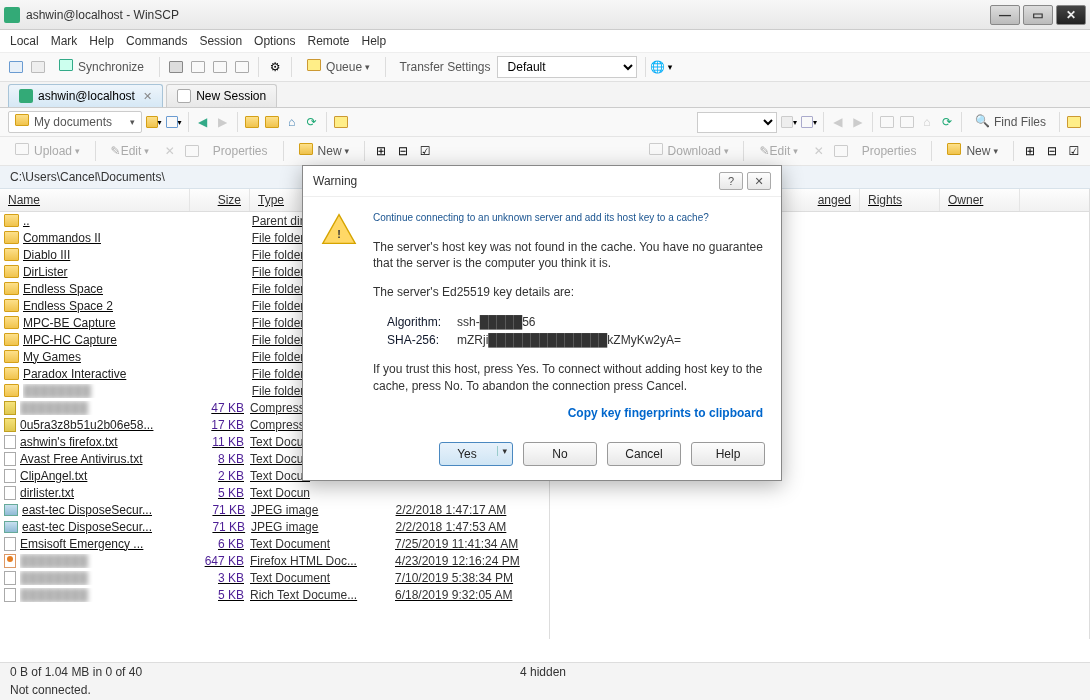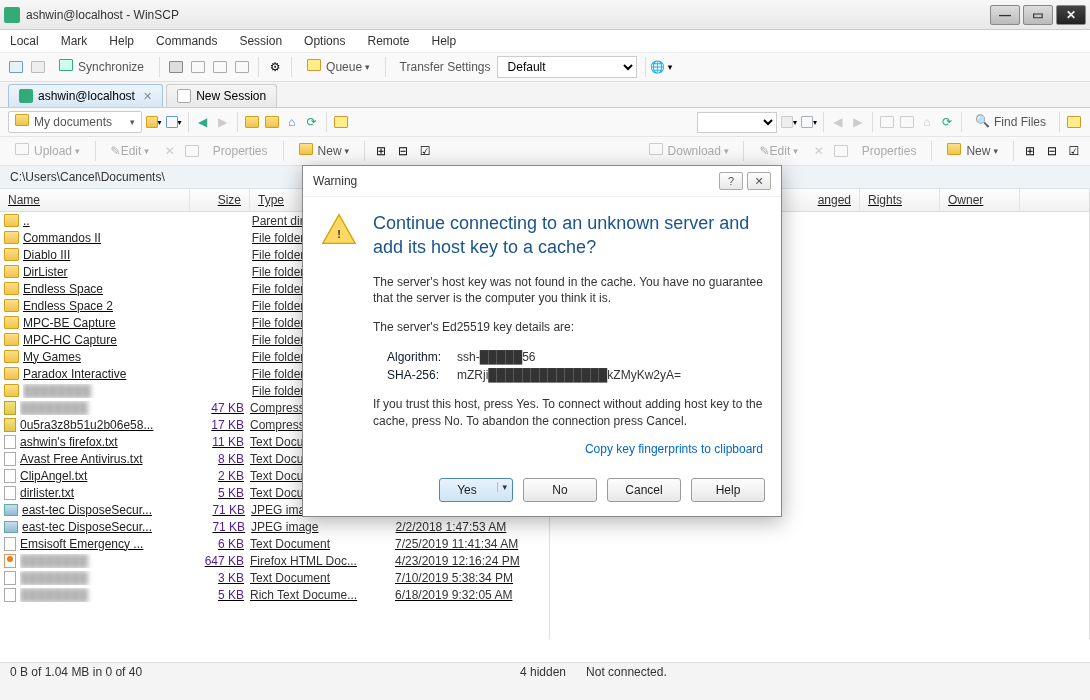--- a/index.html
+++ b/index.html
@@ -7,21 +7,21 @@
 
 
 .titlebar { height: 30px; background: linear-gradient(#f7f7f7,#e8e8e8); display:flex; align-items:center; padding:0 4px; border-bottom:1px solid #ccc; }
 .titlebar .app-icon { width:16px; height:16px; background:#3a7; border-radius:2px; margin-right:6px; }
 .titlebar .title { flex:1; color:#333; }
 .win-btns { display:flex; }
 .win-btn { width:30px; height:20px; background:linear-gradient(#ddd,#bbb); border:1px solid #888; border-radius:2px; margin-left:3px; display:flex; align-items:center; justify-content:center; color:#333; font-weight:bold; cursor:pointer; }
 .win-btn.close { background:linear-gradient(#444,#222); color:#eee; }
 
 
-.menubar { display:flex; padding:4px 10px; background:#fff; border-bottom:1px solid #eee;gap:10px; }
+.menubar { display:flex; padding:4px 10px; background:#fff; border-bottom:1px solid #eee; }
 .menubar span { margin-right:12px; color:#333; cursor:pointer; }
 
 
 .toolbar { display:flex; align-items:center; padding:3px 8px; background:#f9f9f9; border-bottom:1px solid #e0e0e0; gap:6px; }
 .tool-btn { display:flex; align-items:center; padding:2px 6px; border:1px solid transparent; border-radius:2px; cursor:pointer; color:#555; white-space:nowrap; }
 .tool-btn .ic { width:16px; height:16px; margin-right:3px; }
 .tool-btn .drop { margin-left:3px; font-size:9px; }
 .sep { width:1px; height:20px; background:#ddd; margin:0 2px; }
 .tool-ic { width:16px; height:16px; cursor:pointer; display:flex; align-items:center; justify-content:center; }
 .ic-box { width:14px; height:12px; border:1px solid; border-radius:1px; }
@@ -57,41 +57,41 @@
 .file-zip{ background:linear-gradient(#f5e27a,#e0c850); border:1px solid #c0a020; width:12px;height:14px;}
 .file-html{ background:#fff; border:1px solid #d96; width:12px; height:14px; position:relative;}
 .file-html::before{content:""; position:absolute; width:6px;height:6px;background:#e67e22;border-radius:50%;top:1px;left:2px;}
 .f-name{ width:170px; white-space:nowrap; overflow:hidden; text-overflow:ellipsis; color:#222; }
 .f-size{ width:60px; text-align:right; color:#4c1d95; padding-right:6px;}
 .f-type{ width:145px; color:#333; white-space:nowrap; overflow:hidden; text-overflow:ellipsis;}
 .f-changed{ width:150px; color:#333;}
 .blur{ color:transparent; text-shadow:0 0 5px rgba(0,0,0,0.3); }
 
 
-.statusbar{ position:absolute; bottom:0; left:0; right:0; height:38px; background:#f4f4f4; border-top:1px solid #ddd; display:flex; }
+.statusbar{ position:absolute; bottom:0; left:0; right:0; height:38px; background:#f4f4f4; border-top:1px solid #ddd; display:flex; flex-direction:column;}
 .status-row{ display:flex; padding:2px 10px; color:#333;}
 .status-row .s1{ width:510px;}
 
 
 .dialog-overlay{ position:absolute; inset:0; }
 .dialog{ position:absolute; left:302px; top:165px; width:480px; background:#fff; border:1px solid #888; box-shadow:0 5px 20px rgba(0,0,0,0.3); }
 .dlg-title{ padding:6px 10px; display:flex; align-items:center; background:#fff; border-bottom:1px solid #eee;}
 .dlg-title span{ flex:1; color:#333;}
 .dlg-tbtn{ width:24px; height:18px; border:1px solid #aaa; background:linear-gradient(#fdfdfd,#e8e8e8); border-radius:2px; margin-left:4px; display:flex; align-items:center; justify-content:center; color:#555; cursor:pointer; font-size:11px;}
 .dlg-body{ padding:14px 18px 10px; display:flex; }
 .dlg-icon{ width:36px; height:36px; margin-right:16px; position:relative; }
 .dlg-icon svg{ width:36px; height:36px;}
 .dlg-content{ flex:1; }
-.dlg-head{ color:#1a5490; font-size:18px; line-height:1.35; margin-bottom:14px; }
+.dlg-head{ color:#1a5490; font-size:10px; line-height:1.35; margin-bottom:14px; }
 .dlg-msg{ color:#333; line-height:1.4; margin-bottom:12px; }
 .dlg-key-tbl{ margin-left:14px; margin-bottom:12px; }
 .dlg-key-tbl .krow{ display:flex; line-height:1.5; }
 .dlg-key-tbl .klab{ width:70px; color:#0f172a;}
 .dlg-key-tbl .kval{ color:#333;}
-.dlg-link{ color:#0066cc; text-align:right; cursor:pointer; margin:8px 0 4px;}
+.dlg-link{ color:#0066cc; text-align:right; cursor:pointer; margin:8px 0 4px;font-weight:bold;}
 .dlg-btns{ display:flex; justify-content:flex-end; padding:8px 16px 14px; gap:10px;}
 .dbtn{ min-width:74px; height:24px; background:linear-gradient(#fdfdfd,#e8e8e8); border:1px solid #9a9a9a; border-radius:3px; cursor:pointer; color:#222; }
 .dbtn.primary{ background:linear-gradient(#e8f2fb,#cfe5f4); border-color:#4a88c0; position:relative; padding-right:18px;}
 .dbtn.primary::after{ content:"▾"; position:absolute; right:5px; top:3px; font-size:9px; color:#333; border-left:1px solid #9cc; padding-left:4px;}
 </style>
 </head>
 <body>
 
 <div class="titlebar">
   <div class="app-icon"></div>

